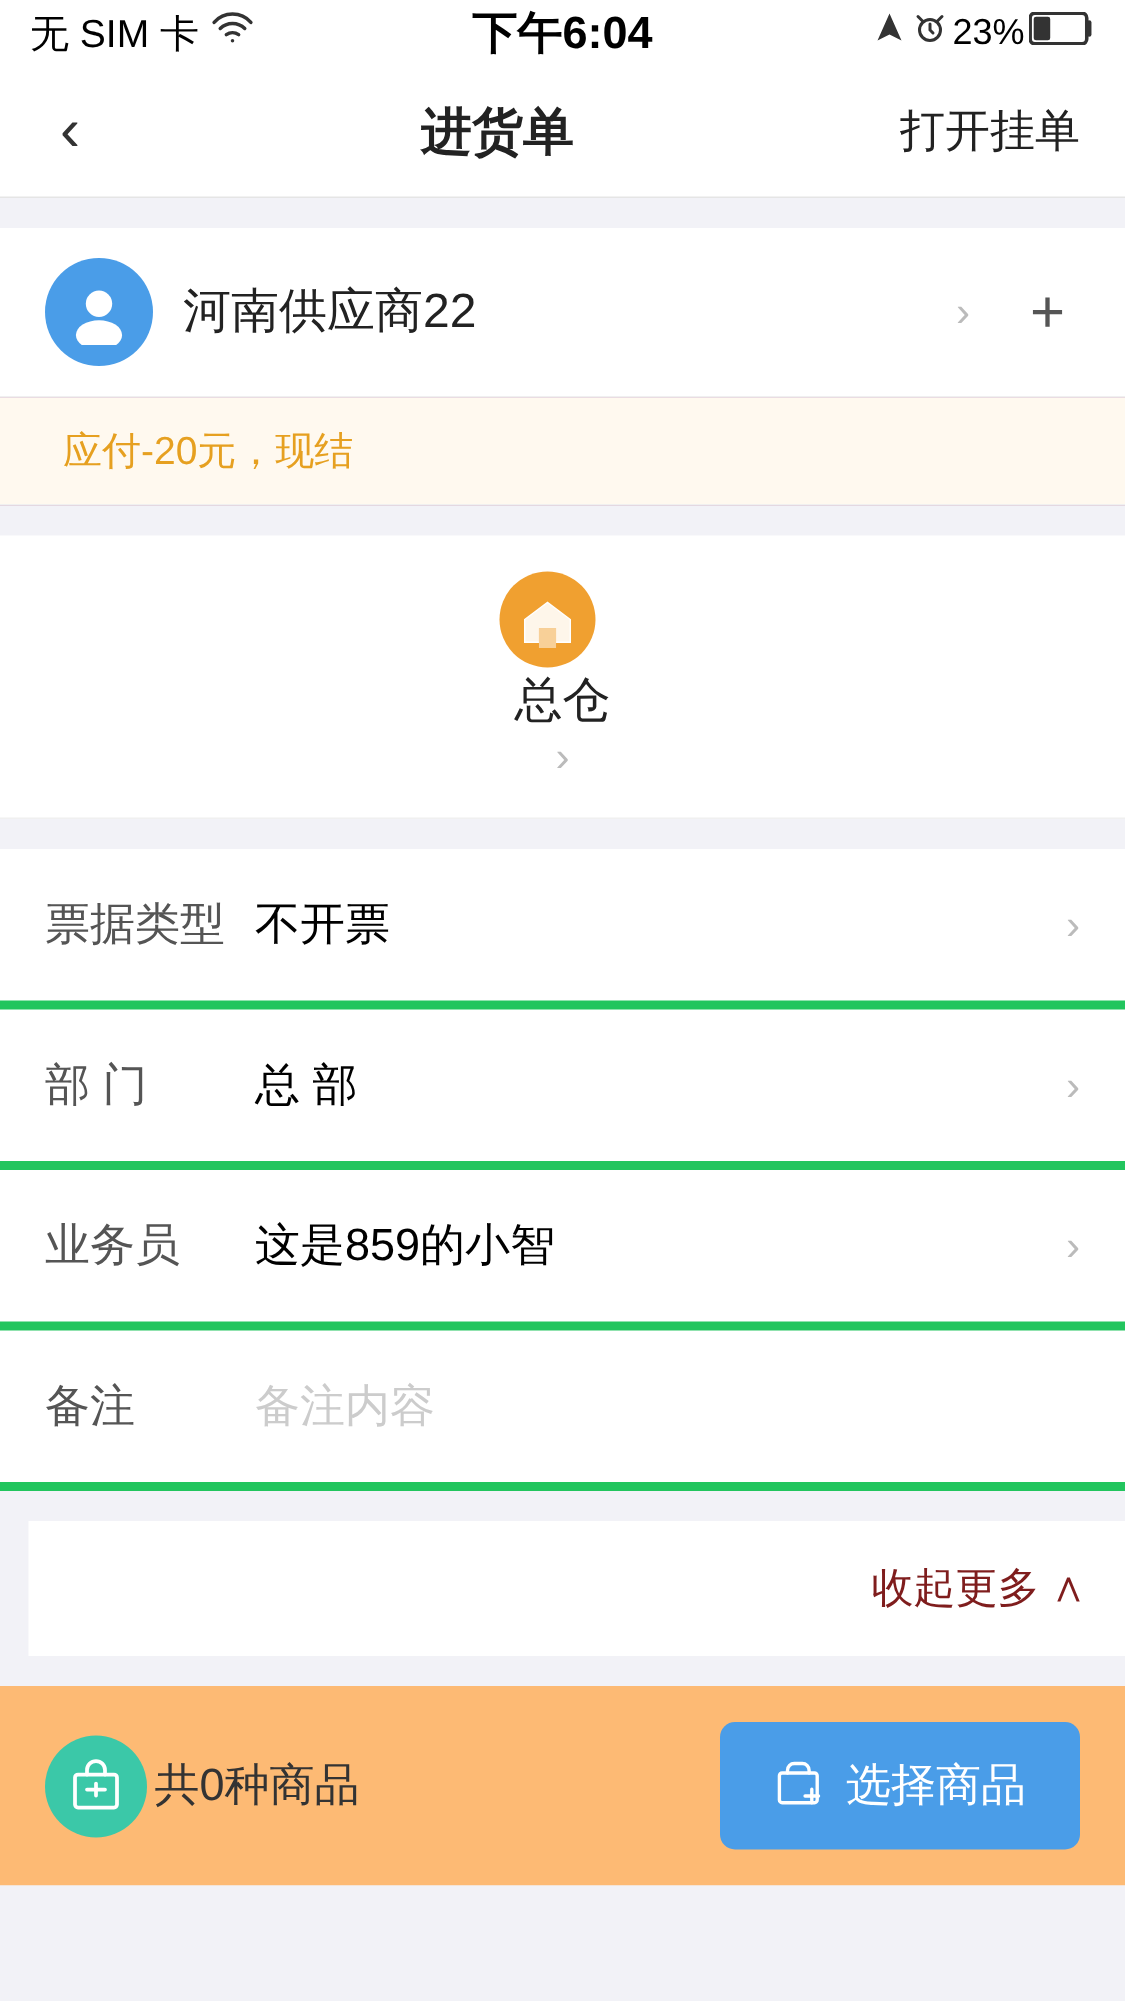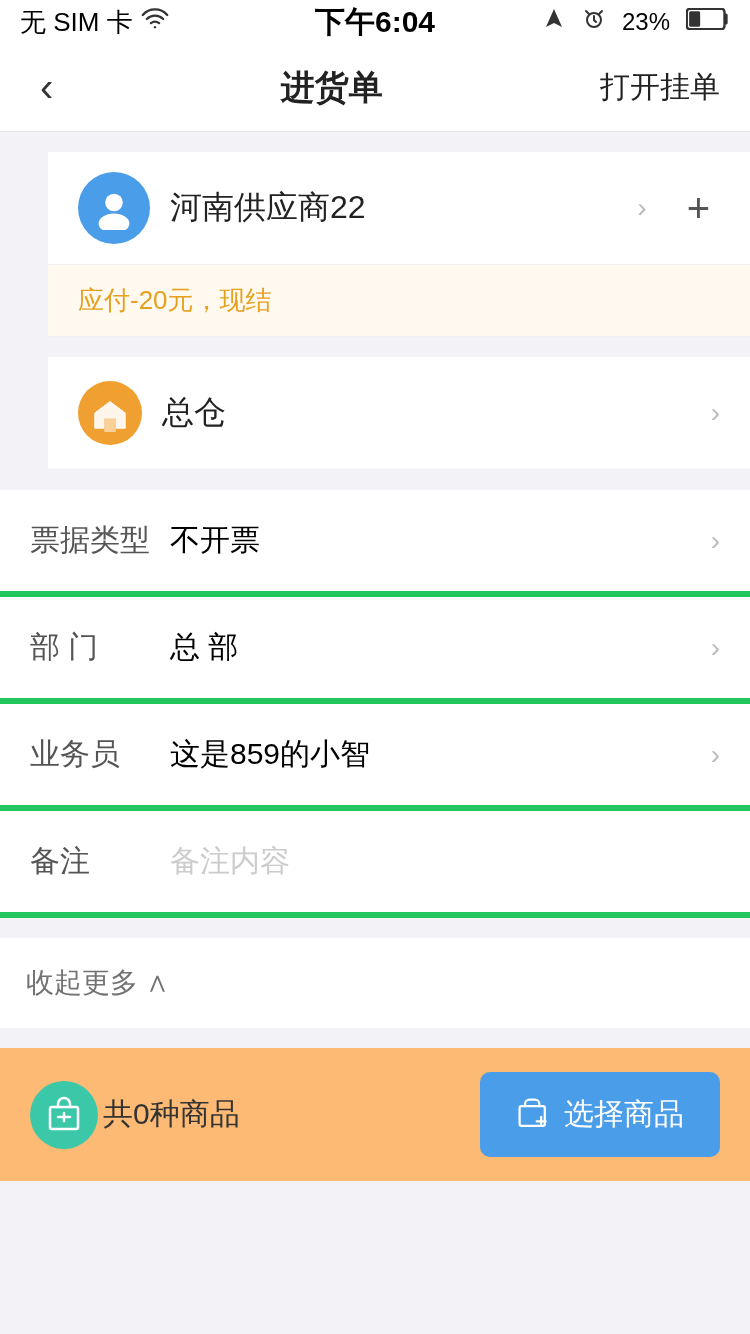--- a/index.html
+++ b/index.html
@@ -33,21 +33,21 @@
     .status-center {
       font-size: 30px;
       font-weight: 600;
       position: absolute;
       left: 50%;
       transform: translateX(-50%);
     }
     .status-right {
       display: flex;
       align-items: center;
-      gap: 16px;
+      gap: 3px;
       font-size: 24px;
     }
 
     
     .nav-bar {
       width: 750px;
       height: 88px;
       background: #fff;
       display: flex;
       align-items: center;
@@ -77,21 +77,20 @@
     
     .section-divider {
       height: 20px;
       background: #f2f2f7;
     }
 
     
     .card-section {
       background: #701a75;
       margin-bottom: 0;
-      margin-left: 48px;
     }
 
     
     .supplier-row {
       display: flex;
       align-items: center;
       padding: 20px 30px;
       background: #fff;
       border-bottom: 1px solid #f0f0f0;
     }
@@ -121,34 +120,35 @@
       font-size: 40px;
       color: #555;
       font-weight: 300;
       cursor: pointer;
       padding: 0 10px;
     }
 
     
     .notice-bar {
       background: #fff9ef;
-      padding: 18px 30px;
+      padding: 18px 42px;
       font-size: 26px;
       color: #e6a020;
       border-bottom: 1px solid #f0f0f0;
     }
 
     
     .warehouse-row {
       display: flex;
       align-items: center;
       padding: 24px 30px;
       background: #fff;
       margin-top: 20px;
       border-bottom: 1px solid #f0f0f0;
+      flex-direction: column;
     }
     .warehouse-icon {
       width: 64px;
       height: 64px;
       border-radius: 50%;
       background: #f0a030;
       display: flex;
       align-items: center;
       justify-content: center;
       margin-right: 20px;
@@ -192,27 +192,28 @@
       flex: 1;
       font-size: 30px;
       color: #ccc;
     }
 
     
     .collapse-row {
       background: #fff;
       display: flex;
       align-items: center;
-      justify-content: flex-start;
+      justify-content: flex-end;
       padding: 26px;
       margin-top: 20px;
       font-size: 28px;
-      color: #737373;
+      color: #7f1d1d;
       cursor: pointer;
       gap: 8px;
+      margin-left: 19px;
     }
 
     
     .bottom-bar {
       background: #fdba74;
       margin-top: 20px;
       display: flex;
       align-items: center;
       padding: 24px 30px;
       gap: 5px;

